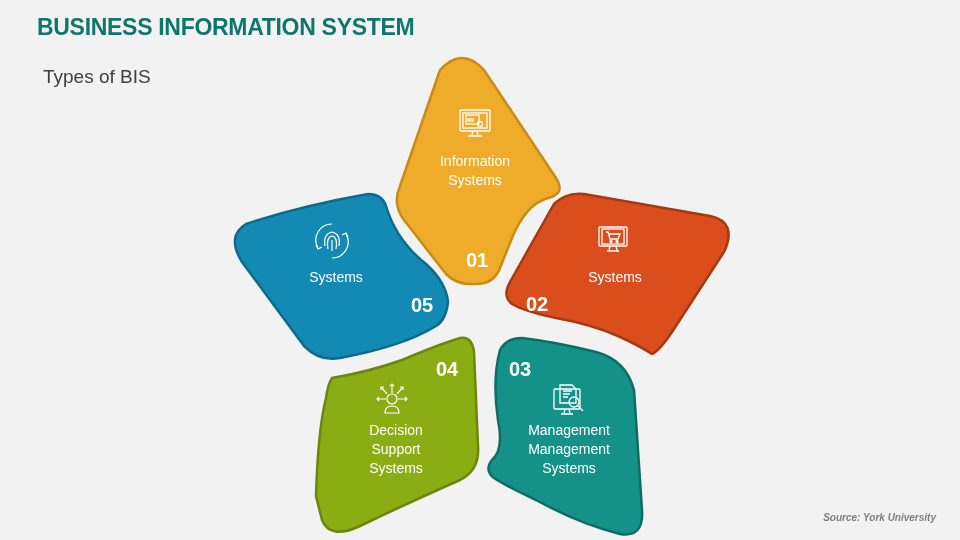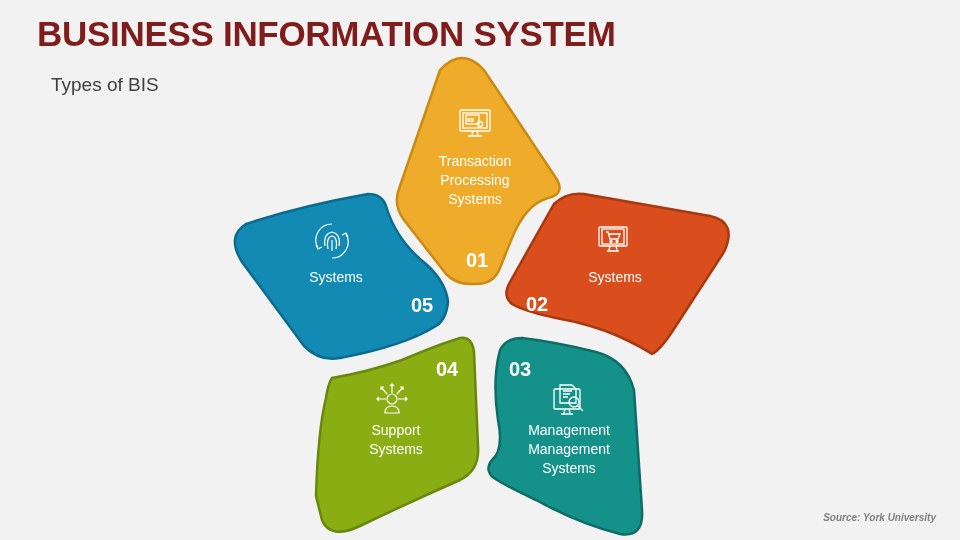--- a/index.html
+++ b/index.html
@@ -4,26 +4,26 @@
   <style>
     html, body { margin: 0; padding: 0; }
     body {
       width: 960px; height: 540px; overflow: hidden;
       background: #f2f2f2;
       font-family: "Liberation Sans", "DejaVu Sans", sans-serif;
       position: relative;
     }
     .title {
       position: absolute; left: 37px; top: 14px;
-      font-size: 35px; font-weight: bold; color: #7f1d1d;
+      font-size: 23px; font-weight: bold; color: #0f766e;
       letter-spacing: -0.3px; margin: 0;
     }
     .subtitle {
       position: absolute; left: 39px; top: 62px;
-      font-size: 19px; color: #404040; margin: 12px;
+      font-size: 19px; color: #404040; margin: 4px;
     }
     .source {
       position: absolute; right: 24px; top: 512px;
       font-size: 10px; font-weight: bold; font-style: italic; color: #7f7f7f;
     }
     svg.diagram { position: absolute; left: 0; top: 0; }
     .label {
       position: absolute; color: #ffffff; text-align: center;
       font-size: 14px; line-height: 19px; width: 140px;
     }
@@ -55,22 +55,21 @@
   <svg width="34" height="30" viewBox="0 0 34 30" fill="none" stroke="#ffffff" stroke-width="1.3">
     <rect x="2" y="1" width="30" height="21" rx="1"></rect>
     <rect x="5" y="4" width="24" height="15"></rect>
     <rect x="8" y="6" width="13" height="9"></rect>
     <rect x="10" y="10" width="5" height="2"></rect>
     <circle cx="22" cy="15" r="2.5"></circle>
     <path d="M15 22 L14 26 M19 22 L20 26 M10 27 L24 27"></path>
   </svg>
 </div>
 <div class="label" style="left:405px; top:152px;">
-  <div>Transaction</div>
-  <div>Processing</div>
+  <div>Information</div>
   <div>Systems</div>
 </div>
 <div class="num" style="left:466px; top:249px;">01</div>
 
 <div class="icon" style="left:598px; top:226px;">
   <svg width="30" height="28" viewBox="0 0 30 28" fill="none" stroke="#ffffff" stroke-width="1.3">
     <rect x="1" y="1" width="28" height="19" rx="1"></rect>
     <rect x="4" y="3" width="22" height="15"></rect>
     <path d="M8 6 L10 6 L12 13 L20 13 L22 8 L11 8"></path>
     <circle cx="13" cy="15.5" r="1"></circle>
@@ -105,20 +104,21 @@
     <circle cx="17" cy="17" r="5"></circle>
     <path d="M10 31 Q10 24 17 24 Q24 24 24 31 Z"></path>
     <path d="M17 11 L17 2 M15 4 L17 2 L19 4"></path>
     <path d="M12 12 L6 5 M6 8 L6 5 L9 5"></path>
     <path d="M22 12 L28 5 M25 5 L28 5 L28 8"></path>
     <path d="M11 17 L2 17 M4 15 L2 17 L4 19"></path>
     <path d="M23 17 L32 17 M30 15 L32 17 L30 19"></path>
   </svg>
 </div>
 <div class="label" style="left:326px; top:421px;">
+  <div>Decision</div>
   <div>Support</div>
   <div>Systems</div>
 </div>
 <div class="num" style="left:436px; top:358px;">04</div>
 
 <div class="icon" style="left:314px; top:222px;">
   <svg width="36" height="38" viewBox="0 0 36 38" fill="none" stroke="#ffffff" stroke-width="1.2">
     <path d="M18 2 A16 16 0 0 0 4 26"></path>
     <path d="M2 23 L4 27 L8 25"></path>
     <path d="M18 36 A16 16 0 0 0 32 12"></path>

